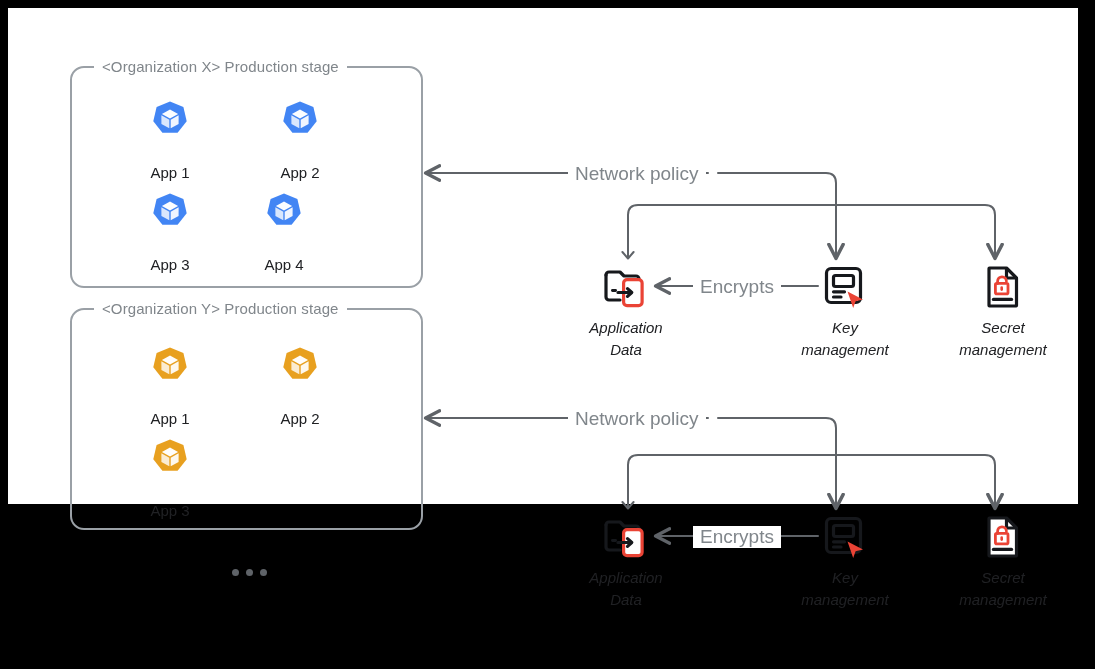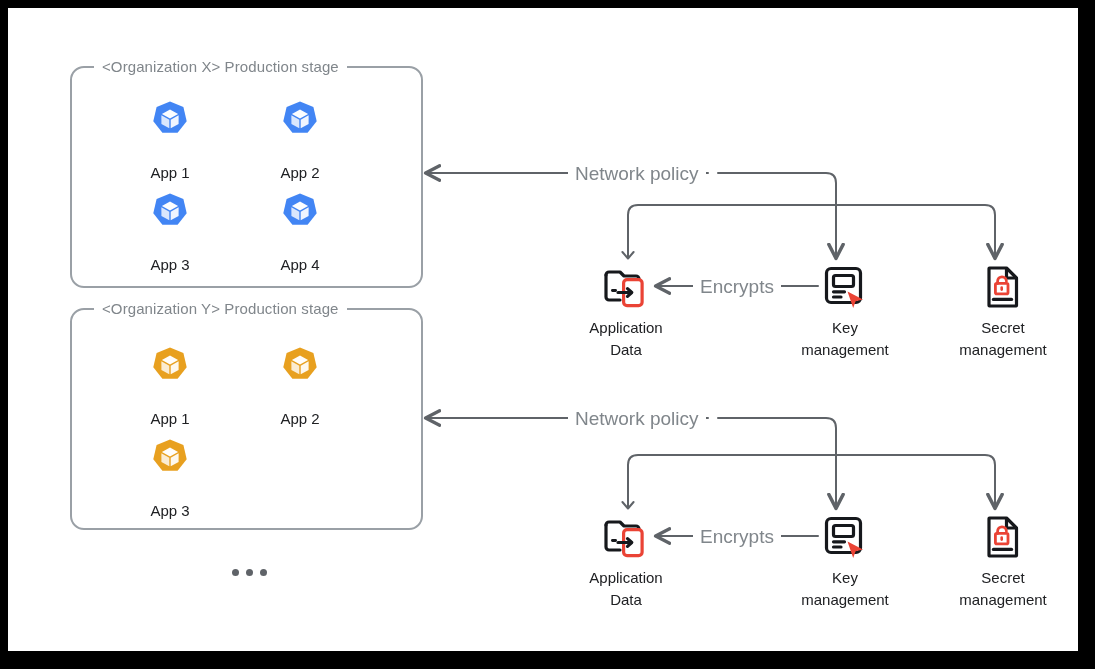--- a/index.html
+++ b/index.html
@@ -11,21 +11,21 @@
     width: 1095px;
     height: 669px;
     font-family: "Liberation Sans", sans-serif;
     overflow: hidden;
   }
   #canvas {
     position: absolute;
     left: 8px;
     top: 8px;
     width: 1070px;
-    height: 643px;
+    height: 496px;
     background: #ffffff;
   }
 
   
   .org-box {
     position: absolute;
     border: 2px solid #9aa0a6;
     border-radius: 14px;
     box-sizing: border-box;
   }
@@ -59,20 +59,21 @@
   .svc-node {
     position: absolute;
     width: 150px;
     text-align: center;
   }
   .svc-label {
     margin-top: 7px;
     font-size: 15px;
     color: #202124;
     line-height: 1.45;
+    font-style: italic;
   }
   .svc-ico { display: block; margin: 0 auto; }
 
   
   .conn-label {
     position: absolute;
     font-size: 19px;
     color: #80868b;
     background: #ffffff;
     padding: 0 7px;
@@ -172,21 +173,21 @@
       <path d="M20 1.6 L33.4 7.1 L36.7 21.3 L27.6 32.7 L12.4 32.7 L3.3 21.3 L6.6 7.1 Z" fill="#4285f4"></path>
       <g fill="#ffffff">
         <path d="M20 9.6 L28.1 14.1 L20 18.6 L11.9 14.1 Z" opacity="0.98"></path>
         <path d="M11.4 15.3 L19.3 19.7 L19.3 28.3 L11.4 23.9 Z" opacity="0.80"></path>
         <path d="M28.6 15.3 L20.7 19.7 L20.7 28.3 L28.6 23.9 Z" opacity="0.92"></path>
       </g>
     </svg>
     <div class="app-label">App 3</div>
   </div>
 
-  <div class="app-node" style="left:244px; top:184px;">
+  <div class="app-node" style="left:228px; top:184px;">
     <svg class="k8s-ico" width="40" height="40" viewBox="0 0 40 40">
       <path d="M20 1.6 L33.4 7.1 L36.7 21.3 L27.6 32.7 L12.4 32.7 L3.3 21.3 L6.6 7.1 Z" fill="#4285f4"></path>
       <g fill="#ffffff">
         <path d="M20 9.6 L28.1 14.1 L20 18.6 L11.9 14.1 Z" opacity="0.98"></path>
         <path d="M11.4 15.3 L19.3 19.7 L19.3 28.3 L11.4 23.9 Z" opacity="0.80"></path>
         <path d="M28.6 15.3 L20.7 19.7 L20.7 28.3 L28.6 23.9 Z" opacity="0.92"></path>
       </g>
     </svg>
     <div class="app-label">App 4</div>
   </div>

